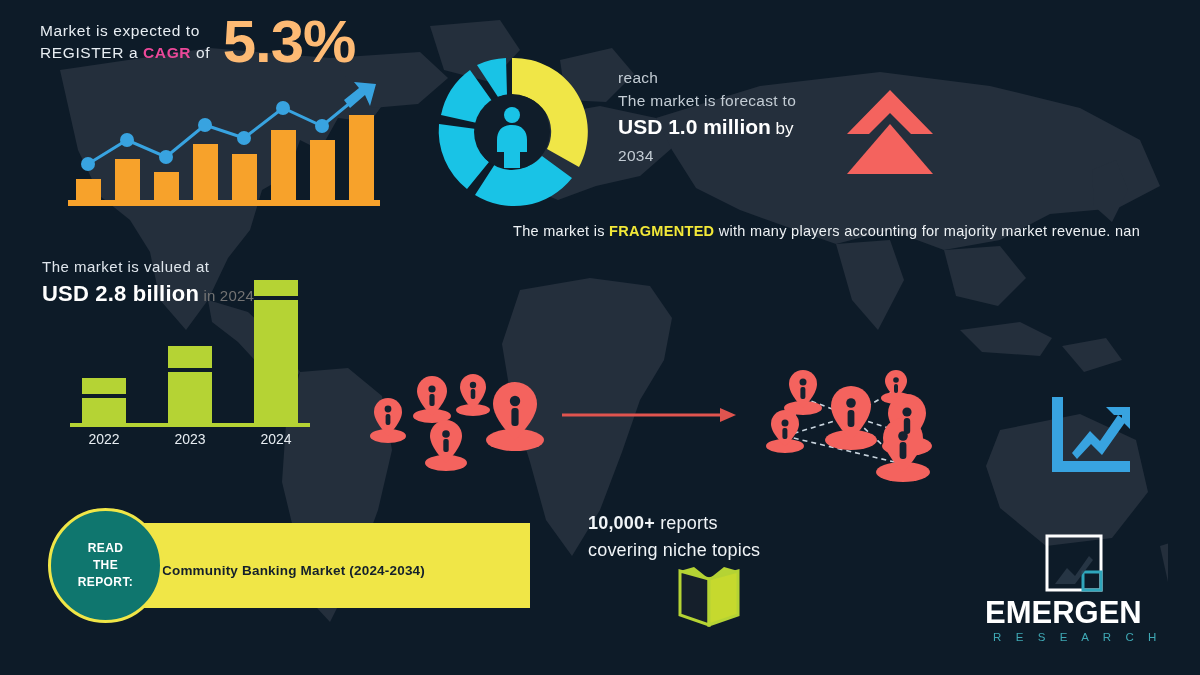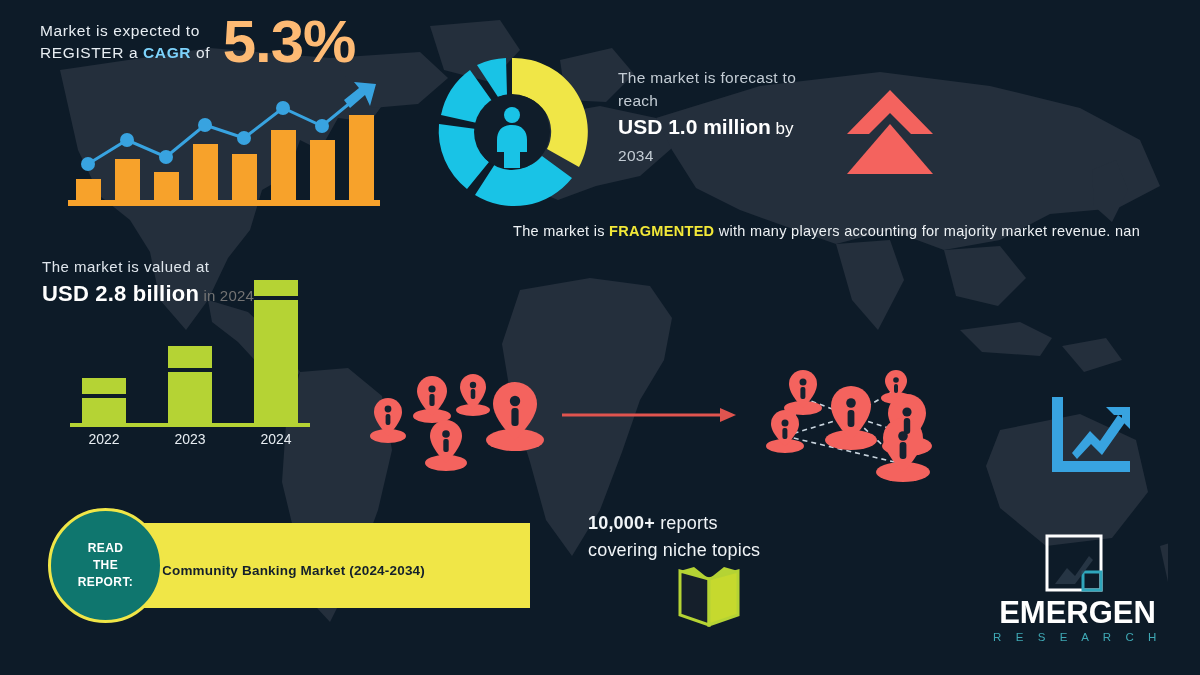--- a/index.html
+++ b/index.html
@@ -11,21 +11,21 @@
     overflow:hidden;
     font-family:"Liberation Sans","DejaVu Sans",sans-serif;
   }
   #worldmap{position:absolute;inset:0;width:1200px;height:675px;}
   .layer{position:absolute;}
 
   
   #cagr-block{left:40px;top:14px;width:420px;}
   #cagr-lines{display:inline-block;vertical-align:top;padding-top:6px;}
   .cagr-line{color:#e8eef3;font-size:15.5px;letter-spacing:.6px;line-height:22px;white-space:nowrap;}
-  .cagr-line b{font-weight:bold;color:#7dd3fc;}
+  .cagr-line b{font-weight:bold;color:#ec4899;}
   #cagr-value{display:inline-block;vertical-align:top;color:#fdba74;font-size:60px;
       font-weight:bold;line-height:56px;margin-left:8px;letter-spacing:-1px;}
 
   
   #orange-chart{left:62px;top:78px;width:320px;height:130px;}
 
   
   #donut{left:432px;top:52px;width:160px;height:160px;}
 
   
@@ -69,21 +69,21 @@
 
   
   #reports-block{left:588px;top:510px;width:300px;}
   .rep-line{color:#f0f4f7;font-size:18px;line-height:27px;letter-spacing:.2px;}
   .rep-line b{font-weight:bold;}
   #book-icon{left:676px;top:565px;width:66px;height:62px;}
 
   
   #logo-block{left:985px;top:534px;width:185px;height:115px;}
   #logo-mark{position:absolute;left:60px;top:0;width:58px;height:58px;}
-  #logo-name{position:absolute;left:0;top:62px;width:185px;text-align:center;
+  #logo-name{position:absolute;left:0;top:62px;width:185px;
       color:#ffffff;font-size:31px;font-weight:bold;letter-spacing:0px;line-height:34px;}
   #logo-sub{position:absolute;left:0;top:96px;width:185px;text-align:center;
       color:#3fa9b5;font-size:11.5px;letter-spacing:5.6px;line-height:14px;}
 </style>
 </head>
 <body>
 
 <div id="stage">
 
   <svg id="worldmap" viewBox="0 0 1200 675" preserveAspectRatio="none" aria-hidden="true">
@@ -172,22 +172,22 @@
     <path fill="#19c3e6" d="M9,63 A74,74 0 0,1 38,18 L60,49 A37,37 0 0,0 45,71 Z"></path>
     <path fill="#19c3e6" d="M45,13 A74,74 0 0,1 74,6 L75,43 A37,37 0 0,0 66,45 Z"></path>
     <circle cx="80" cy="80" r="38" fill="#101d2a"></circle>
     <g fill="#19c3e6">
       <circle cx="80" cy="63" r="8"></circle>
       <path d="M80,73 C70,73 65,79 65,88 L65,100 L72,100 L72,116 L88,116 L88,100 L95,100 L95,88 C95,79 90,73 80,73 Z"></path>
     </g>
   </svg>
 
   <div class="layer" id="forecast-block">
+    <div class="fc-small">reach</div>
     <div class="fc-small">The market is forecast to</div>
-    <div class="fc-small">reach</div>
     <div class="fc-big"><span>USD 1.0 million</span><span class="lite"> by</span></div>
     <div class="fc-small">2034</div>
   </div>
 
   <svg class="layer" id="chevrons" viewBox="0 0 90 90">
     <path d="M45,2 L88,46 L66,46 L45,25 L24,46 L2,46 Z" fill="#f4635e"></path>
     <path d="M45,36 L88,86 L2,86 Z" fill="#f4635e"></path>
   </svg>
 
   <div class="layer" id="fragmented"><span>The market is </span><span class="hl">FRAGMENTED</span><span> with many players accounting for majority market revenue. nan</span></div>

